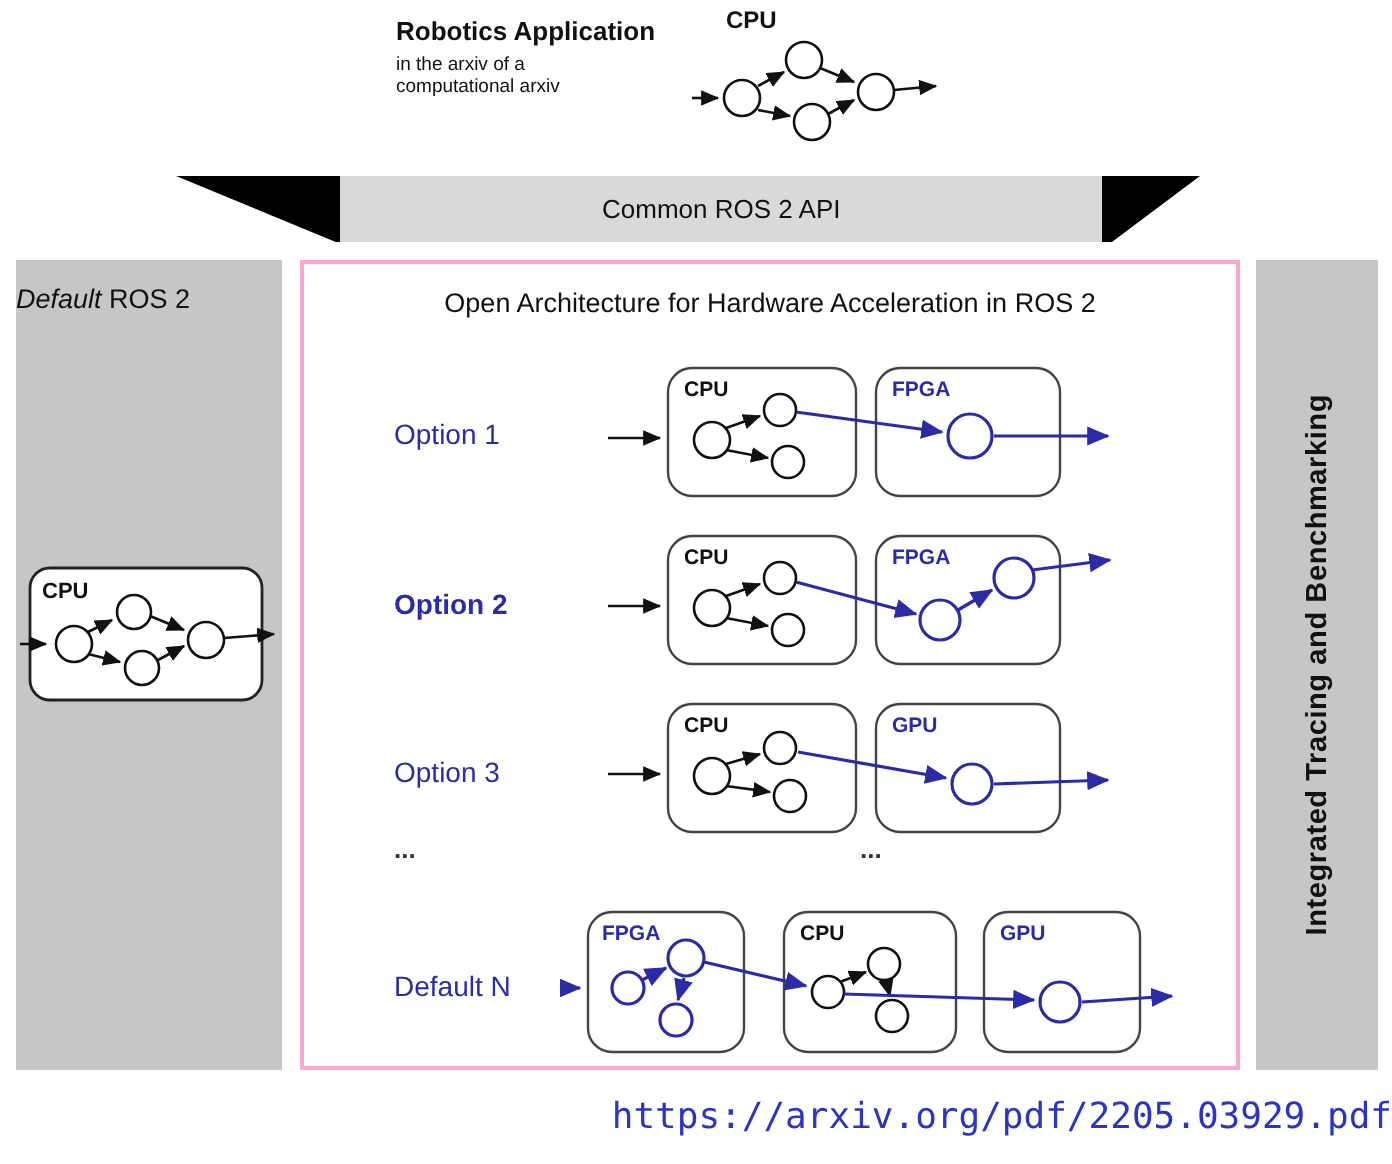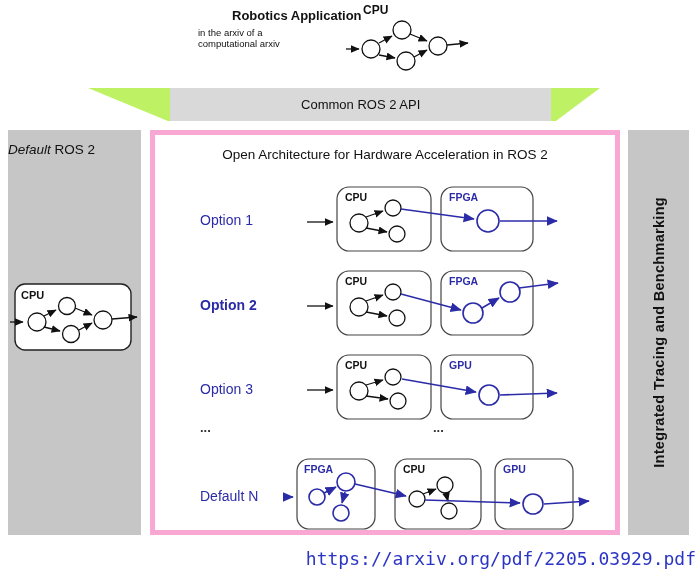--- a/index.html
+++ b/index.html
@@ -1,32 +1,32 @@
 <!DOCTYPE html>
 <html><head>
 <meta charset="utf-8">
 <style>
   * { margin:0; padding:0; box-sizing:border-box; }
   html,body { width:696px; height:582px; background:#fff; font-family:"Liberation Sans",sans-serif; color:#111; }
   .canvas { position:relative; width:696px; height:582px; background:#fff; overflow:hidden; }
   .abs { position:absolute; }
 
-  .h-title { font-size:13px; font-weight:bold;margin-left:34px; }
+  .h-title { font-size:13px; font-weight:bold; }
   .h-sub   { font-size:9.5px; line-height:11px; }
   .cpu-lab { font-size:12px; font-weight:bold; }
 
-  .trap { clip-path: polygon(0 0, 100% 0, 91.4% 100%, 15.6% 100%); background:#bef264; }
+  .trap { clip-path: polygon(0 0, 100% 0, 91.4% 100%, 15.6% 100%); background:#000000; }
   .trap-inner { position:absolute; left:16%; right:9.5%; top:0; bottom:0; background:#d9d9d9;
                 display:flex; align-items:center; justify-content:center; font-size:13px; }
 
   .panel { background:#c6c6c6; }
   .lp-title { text-align:left; padding-top:12px; font-size:13.5px; }
   .lp-title em { font-style:italic; }
 
-  .main-panel { background:#fff; border:5px solid #f9a8d4; }
+  .main-panel { background:#fff; border:2px solid #f9a8d4; }
   .mp-title { text-align:center; padding-top:12px; font-size:13.5px; font-weight:500; }
 
   .opt-label { position:absolute; left:45px; font-size:14px; color:#2b2ba8; }
   .dots { position:absolute; font-size:13px; font-weight:bold; color:#333; }
 
   .right-panel { display:flex; align-items:center; justify-content:center; }
   .vert { writing-mode:vertical-rl; transform:rotate(180deg); font-size:14.5px; font-weight:bold; letter-spacing:0.3px; }
 
   .footer-url { position:absolute; left:0; right:0; top:548px; text-align:right;
                 font-family:"DejaVu Sans Mono",monospace; font-size:18px; color:#2b35c4; text-decoration:none; display:block; }

